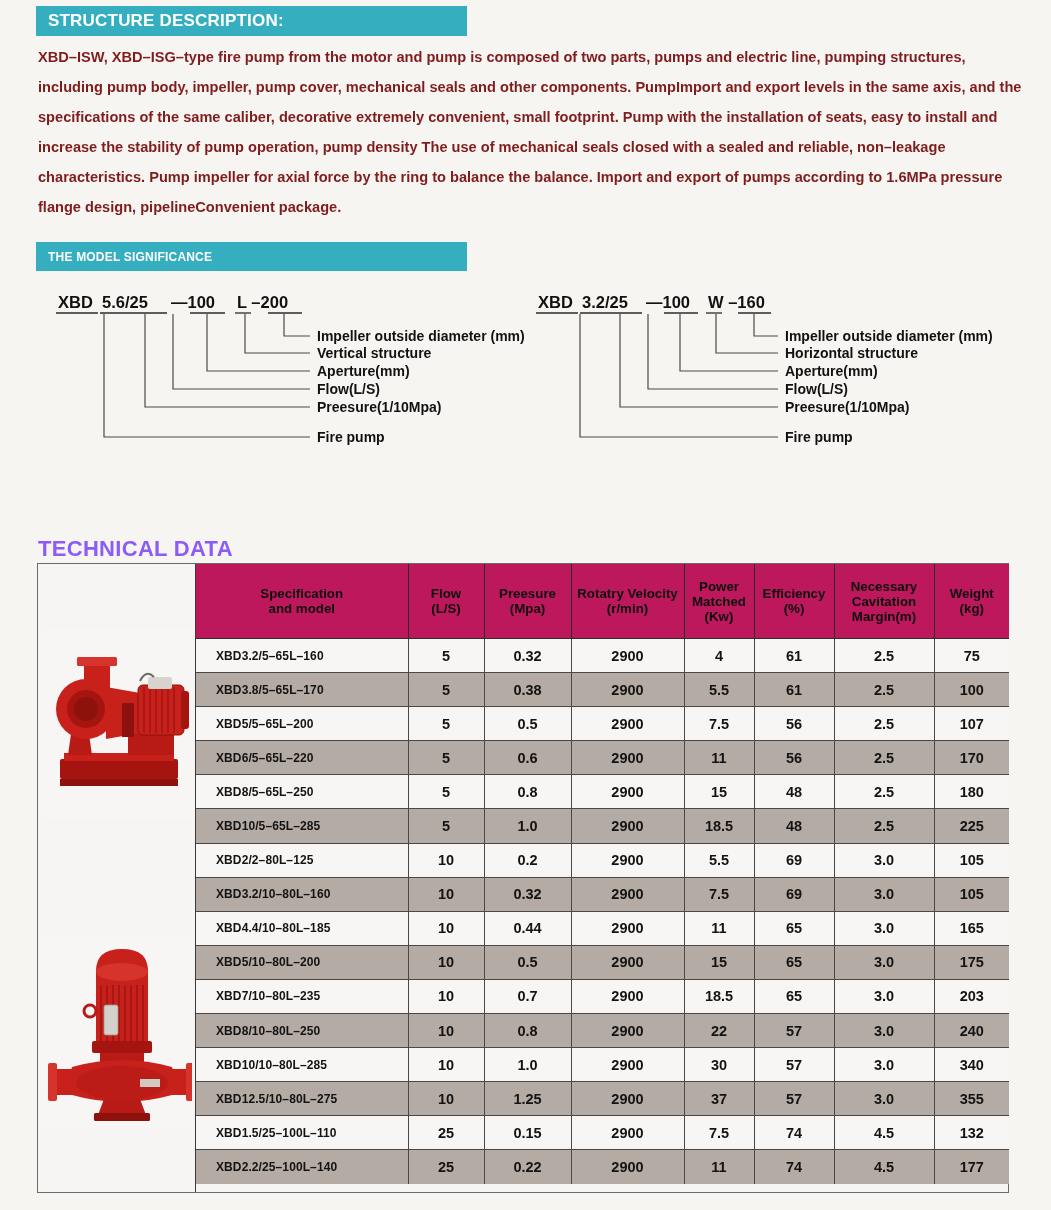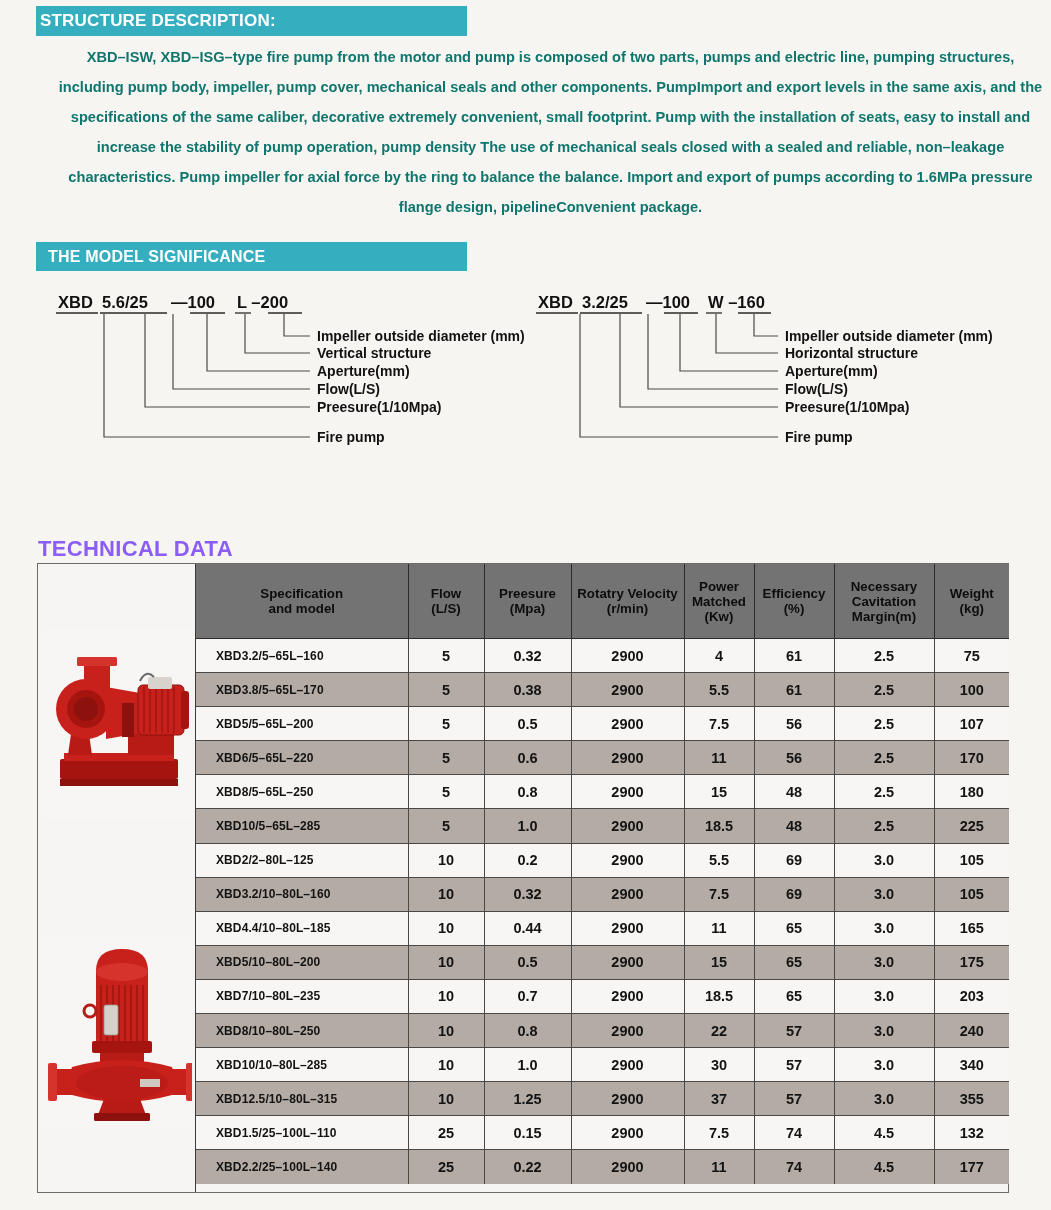--- a/index.html
+++ b/index.html
@@ -25,46 +25,45 @@
     align-items: center;
     letter-spacing: 0.2px;
   }
   #structure-banner {
     position: absolute;
     left: 36px;
     top: 6px;
     width: 431px;
     height: 30px;
     font-size: 17px;
-    padding-left: 4px;
+    padding-left: 12px;
     box-sizing: border-box;
   }
   #model-banner {
     position: absolute;
     left: 36px;
     top: 242px;
     width: 431px;
     height: 29px;
-    font-size: 16px;
+    font-size: 12px;
     padding-left: 12px;
     box-sizing: border-box;
   }
 
   
   #description {
     position: absolute;
     left: 38px;
     top: 42px;
     width: 985px;
     font-size: 14.6px;
     font-weight: bold;
     line-height: 30px;
-    color: #0f766e;
-    text-align: center;
-    margin-left: 20px;
+    color: #7f1d1d;
+    text-align: left;
   }
 
   
   #technical-title {
     position: absolute;
     left: 38px;
     top: 536px;
     font-size: 22px;
     font-weight: bold;
     letter-spacing: 0.3px;
@@ -137,21 +136,21 @@
     display: flex;
     flex-direction: column;
   }
   table.tech {
     width: 100%;
     border-collapse: collapse;
     table-layout: fixed;
     font-size: 14px;
   }
   table.tech th {
-    background: #737373;
+    background: #be185d;
     color: #0d0d0d;
     font-weight: bold;
     font-size: 13.3px;
     line-height: 15px;
     height: 70px;
     border-right: 1px solid #2c2c2a;
     border-bottom: 1px solid #2c2c2a;
     padding: 2px 1px;
     text-align: center;
     vertical-align: middle;
@@ -533,21 +532,21 @@
             <td class="spec">XBD10/10–80L–285</td>
             <td>10</td>
             <td>1.0</td>
             <td>2900</td>
             <td>30</td>
             <td>57</td>
             <td>3.0</td>
             <td>340</td>
           </tr>
           <tr>
-            <td class="spec">XBD12.5/10–80L–315</td>
+            <td class="spec">XBD12.5/10–80L–275</td>
             <td>10</td>
             <td>1.25</td>
             <td>2900</td>
             <td>37</td>
             <td>57</td>
             <td>3.0</td>
             <td>355</td>
           </tr>
           <tr>
             <td class="spec">XBD1.5/25–100L–110</td>

